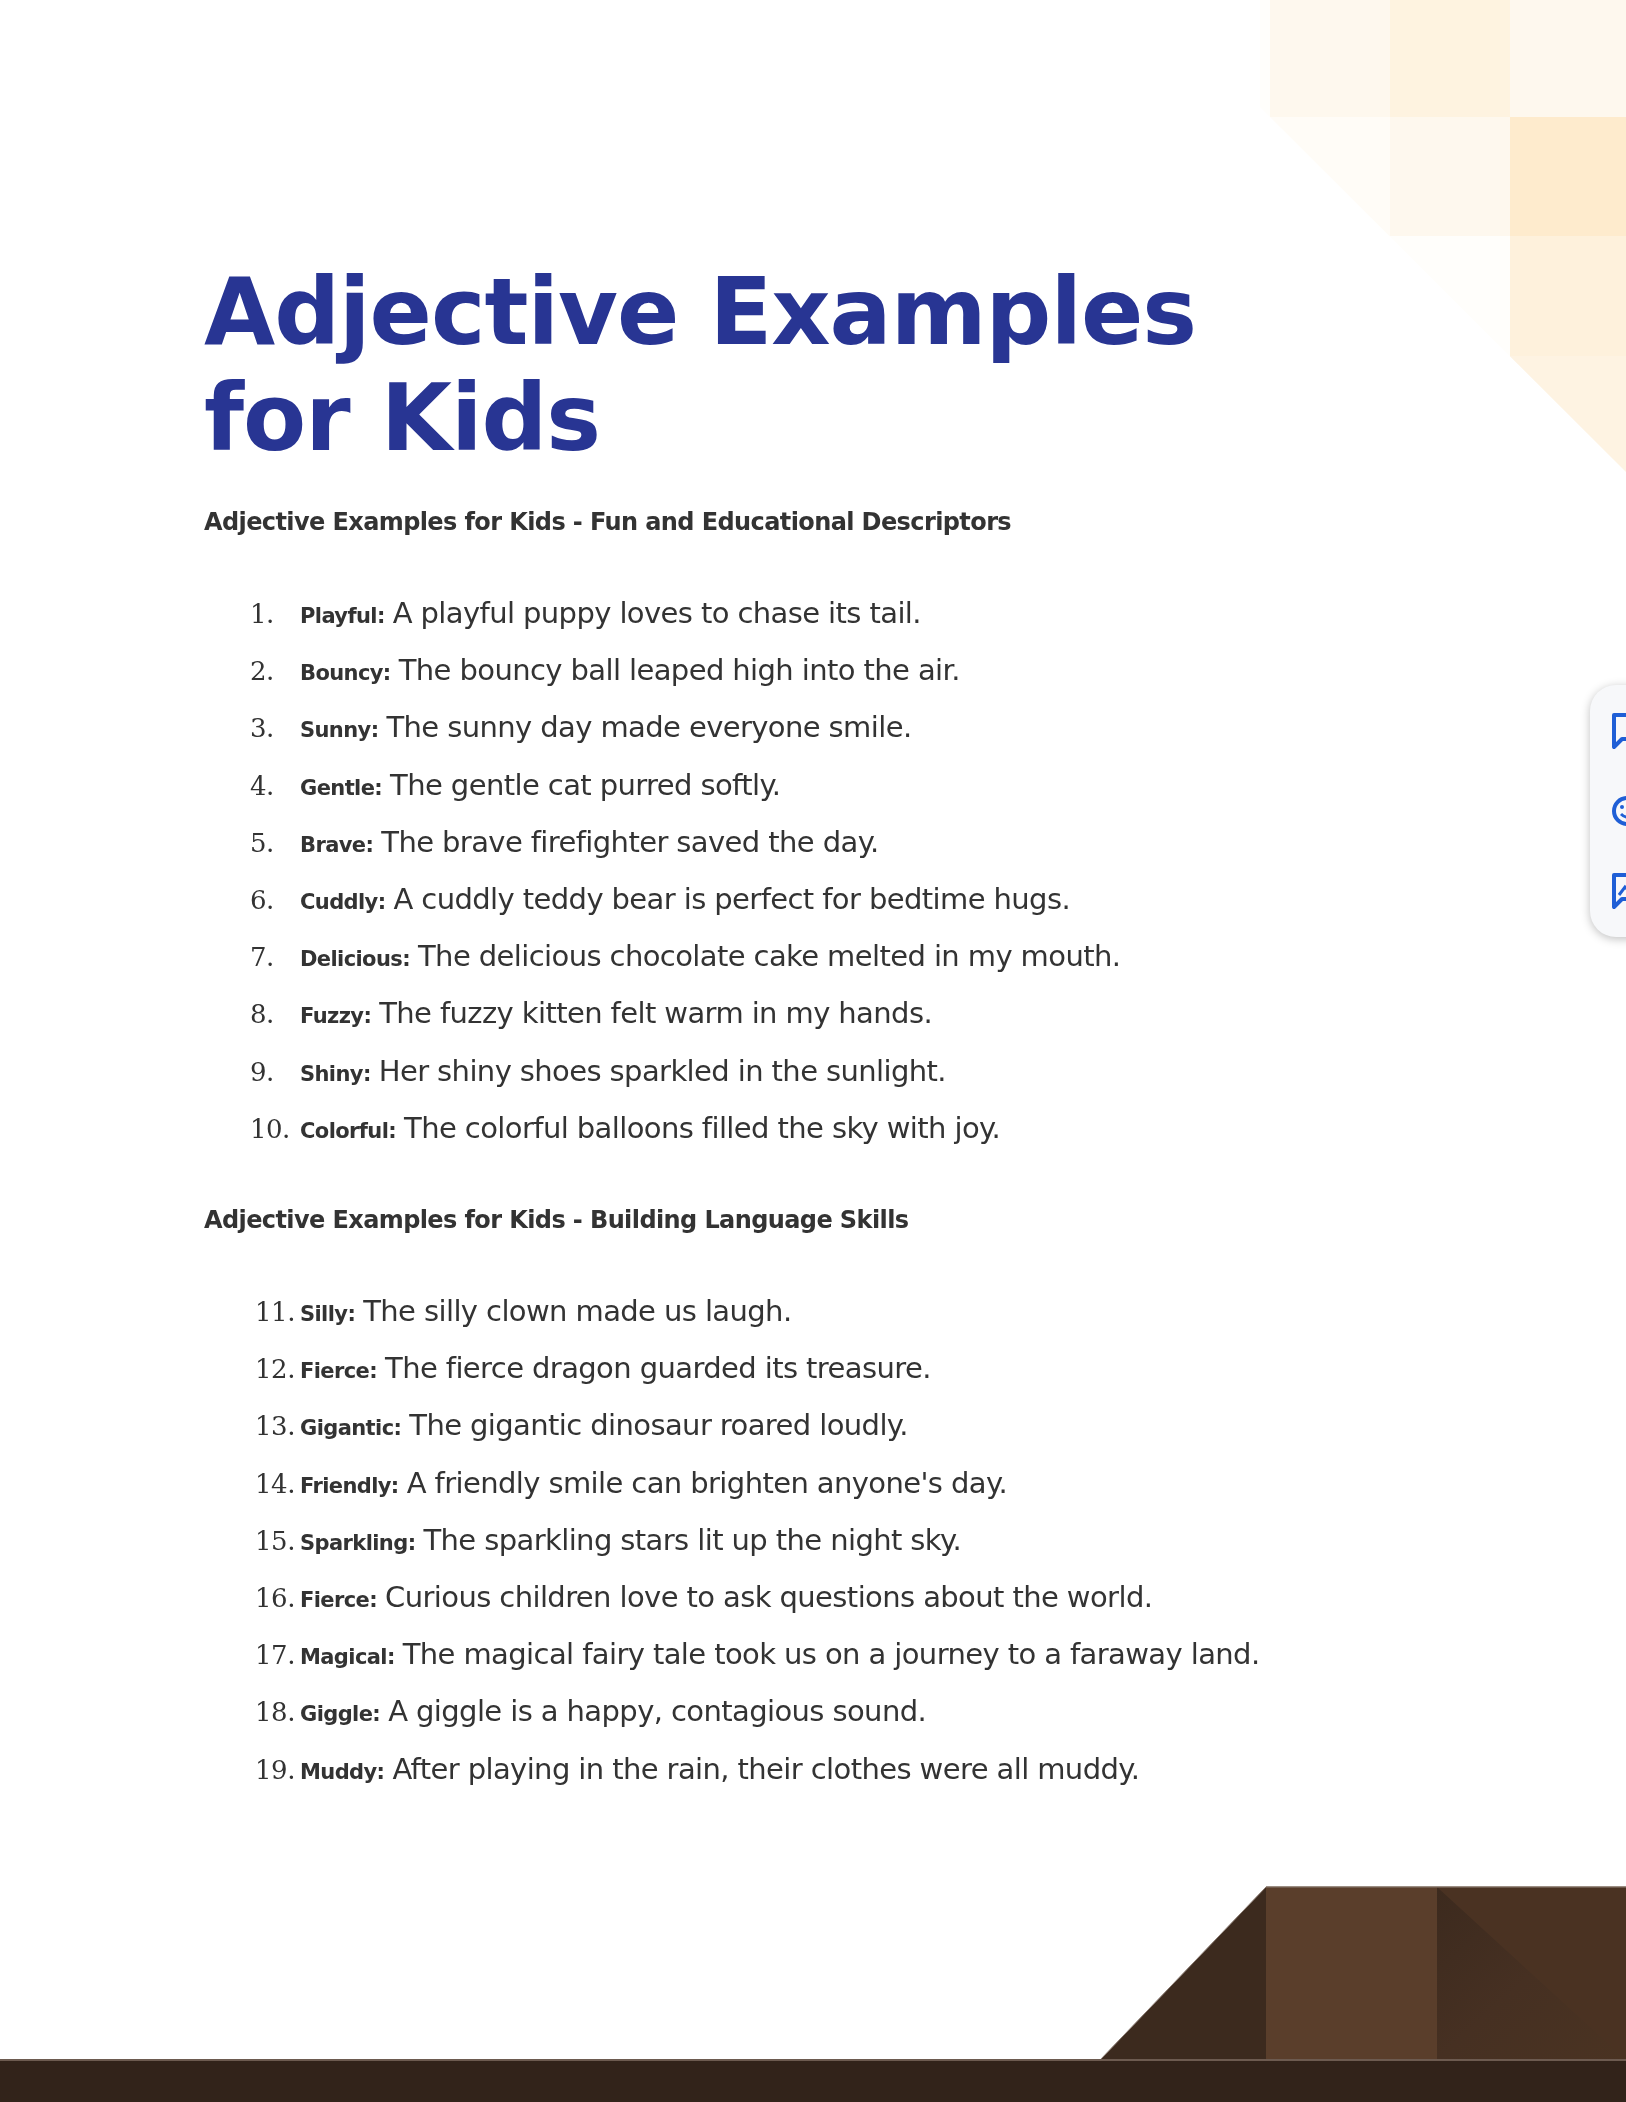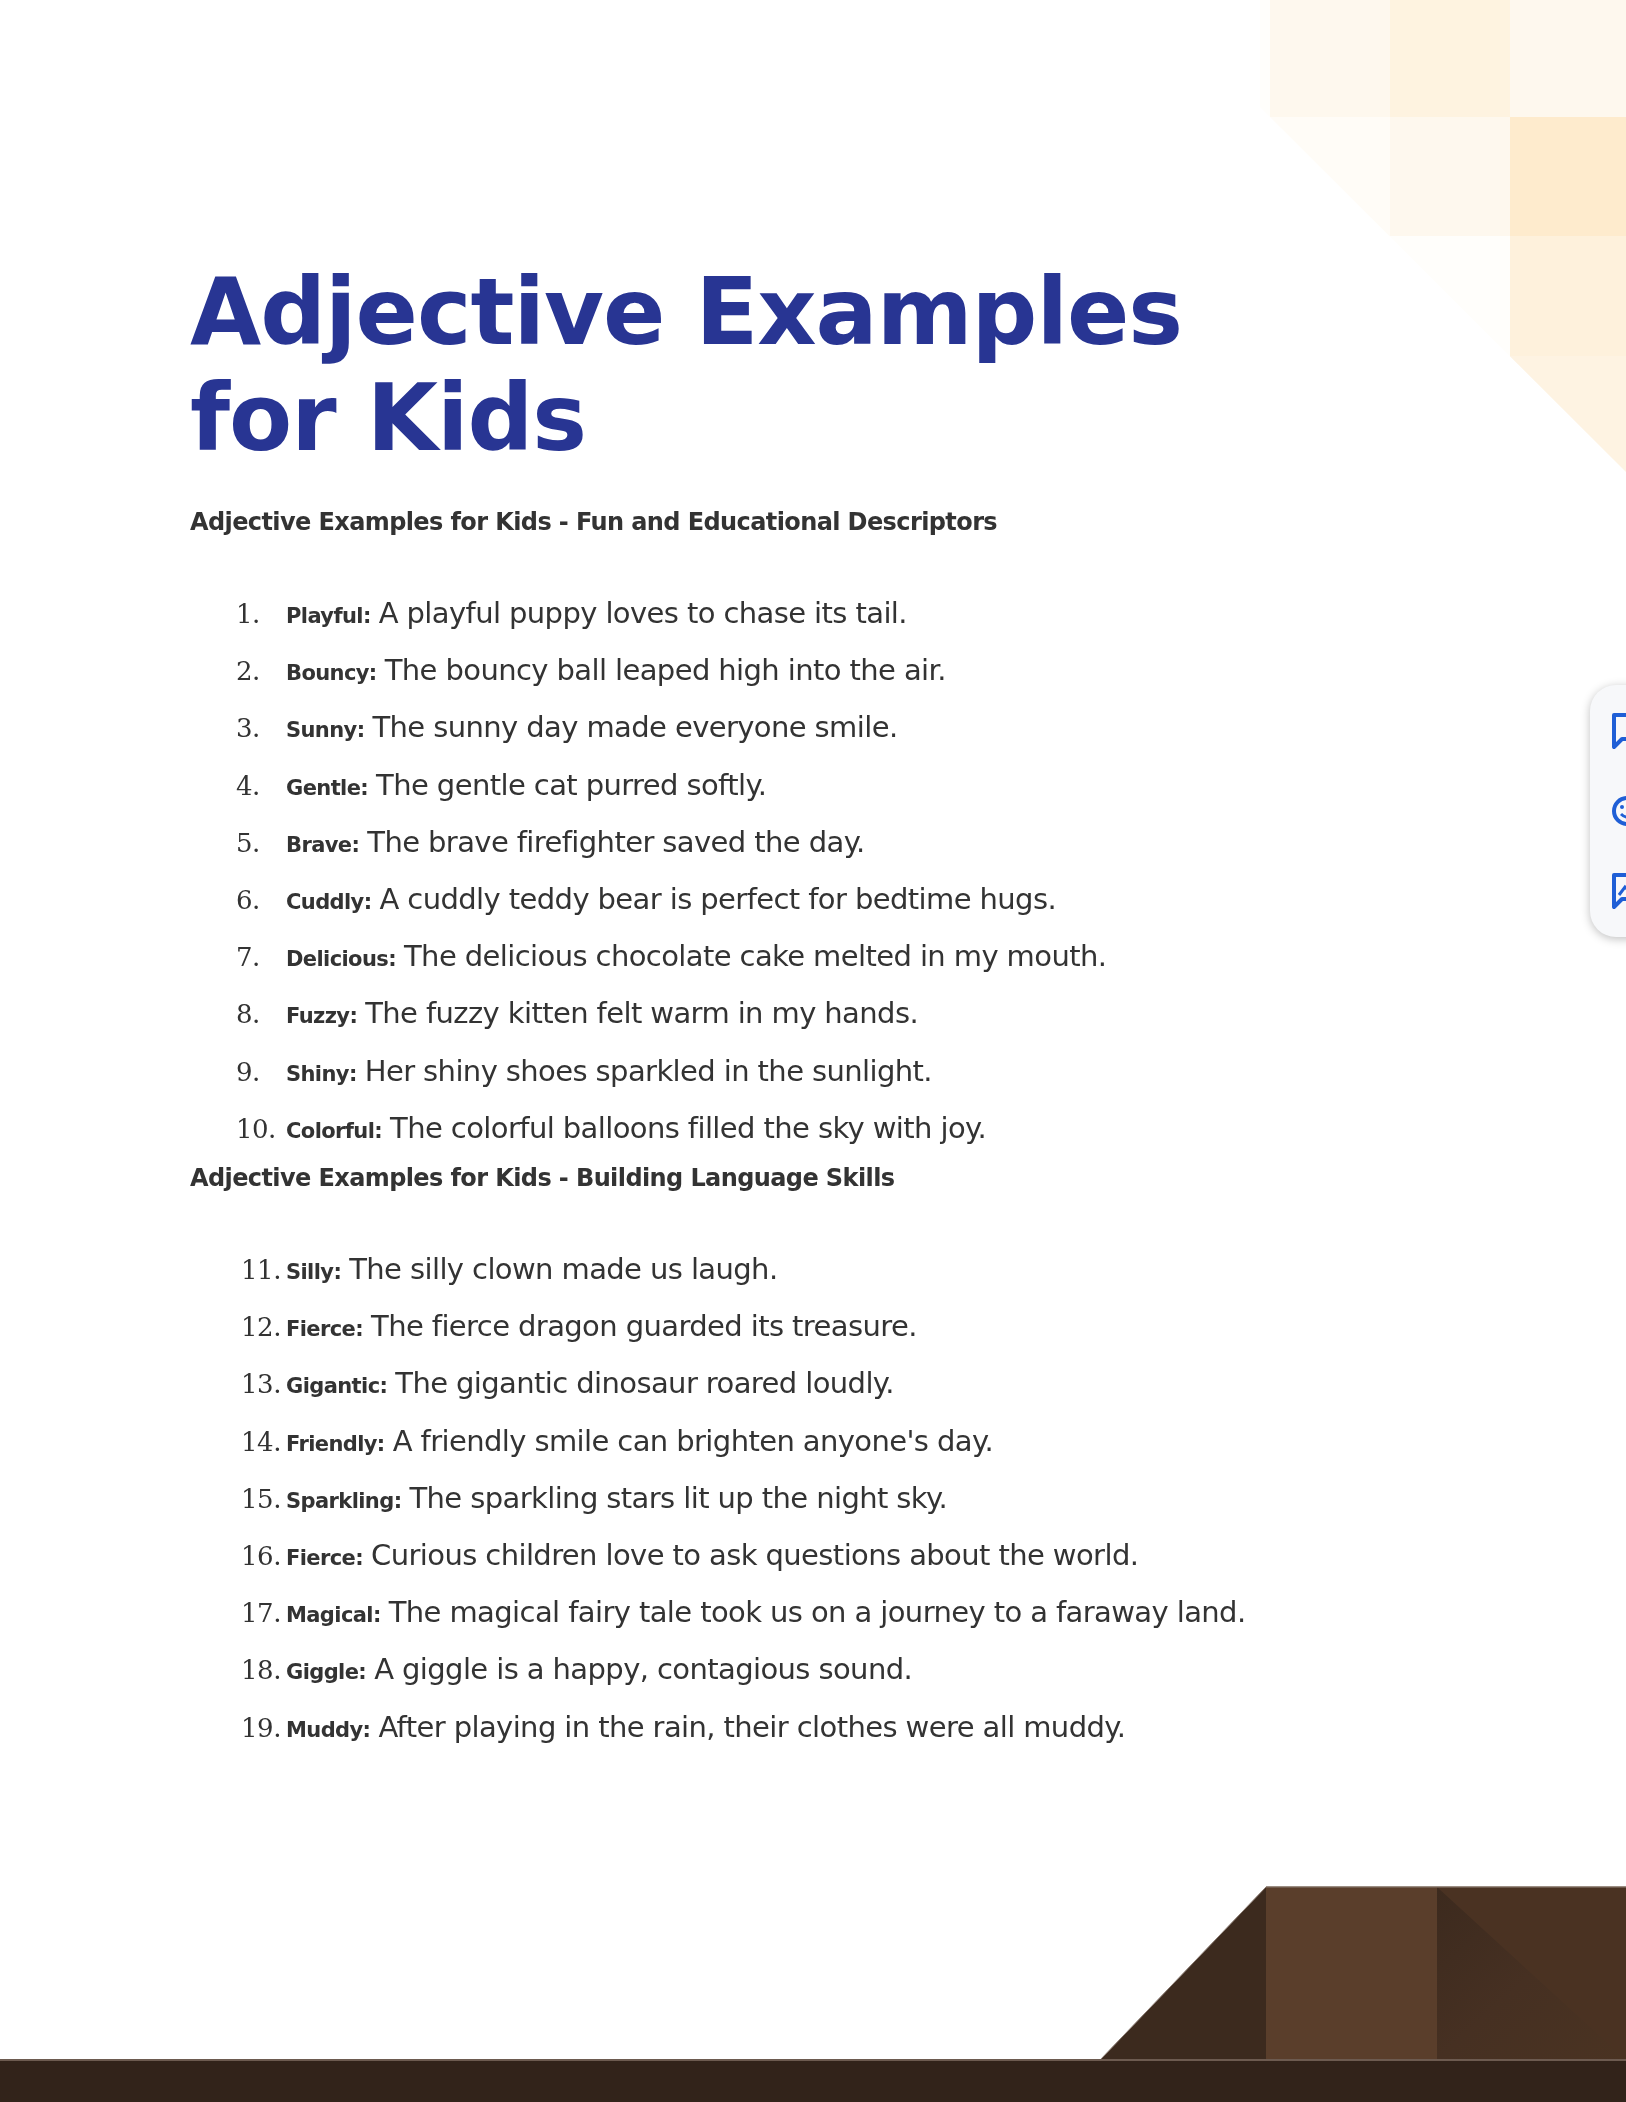--- a/index.html
+++ b/index.html
@@ -5,34 +5,34 @@
     * { margin: 0; padding: 0; box-sizing: border-box; }
     html, body { width: 1626px; height: 2102px; background: #ffffff; overflow: hidden; }
     body { position: relative; font-family: "Liberation Sans", "DejaVu Sans", sans-serif; color: #333333; }
 
     
     .deco-top { position: absolute; left: 1260px; top: 0; width: 366px; height: 480px; }
     
     .deco-bottom { position: absolute; left: 1090px; top: 1880px; width: 536px; height: 222px; }
     .footer-strip { position: absolute; left: 0; top: 2059px; width: 1626px; height: 43px; background: #32231a; border-top: 2px solid #6d5b50; }
 
-    .page { position: absolute; left: 190px; top: 260px; width: 1240px; }
+    .page { position: absolute; left: 204px; top: 260px; width: 1240px; }
     .title {
       font-family: "DejaVu Sans", "Liberation Sans", sans-serif;
       font-weight: bold; color: #283593;
       font-size: 92px; line-height: 106px; letter-spacing: -1px;
       width: 1000px;
     }
     .subheading {
       font-family: "DejaVu Sans", "Liberation Sans", sans-serif;
       font-weight: bold; color: #333333;
       font-size: 24px; line-height: 40px; letter-spacing: -0.6px;
     }
     .sub1 { margin-top: 30px; }
-    .sub2 { }
+    .sub2 { margin-top: 42px; }
 
     ol.items { list-style: none; margin-top: 44px; margin-left: 46px; }
     ol.items.second { margin-top: 44px; text-align: center; }
     ol.items li { font-size: 30px; line-height: 54.2px; white-space: nowrap; display: flex; align-items: baseline; }
     .num { font-family: "DejaVu Serif", "Liberation Serif", serif; font-size: 26px; width: 50px; display: inline-block; color: #333; letter-spacing: -0.5px; }
     .term { font-family: "DejaVu Sans", sans-serif; font-weight: bold; font-size: 21px; letter-spacing: -0.6px; margin-right: 8px; color: #333; }
     .desc { font-family: "DejaVu Sans", sans-serif; font-size: 29px; letter-spacing: -0.6px; color: #333; }
 
     
     .side-toolbar {

